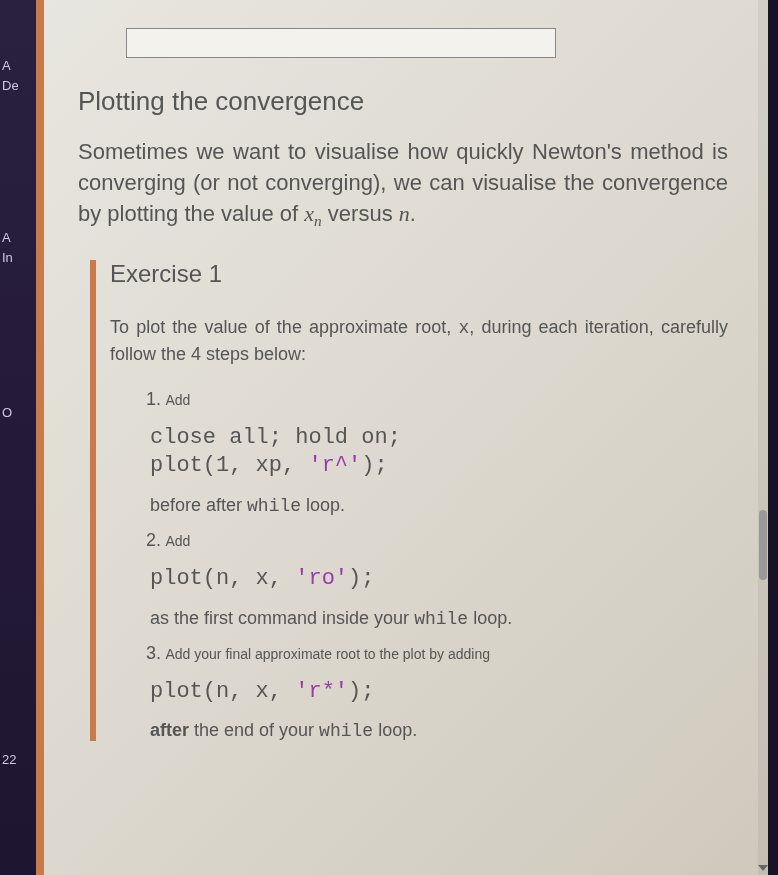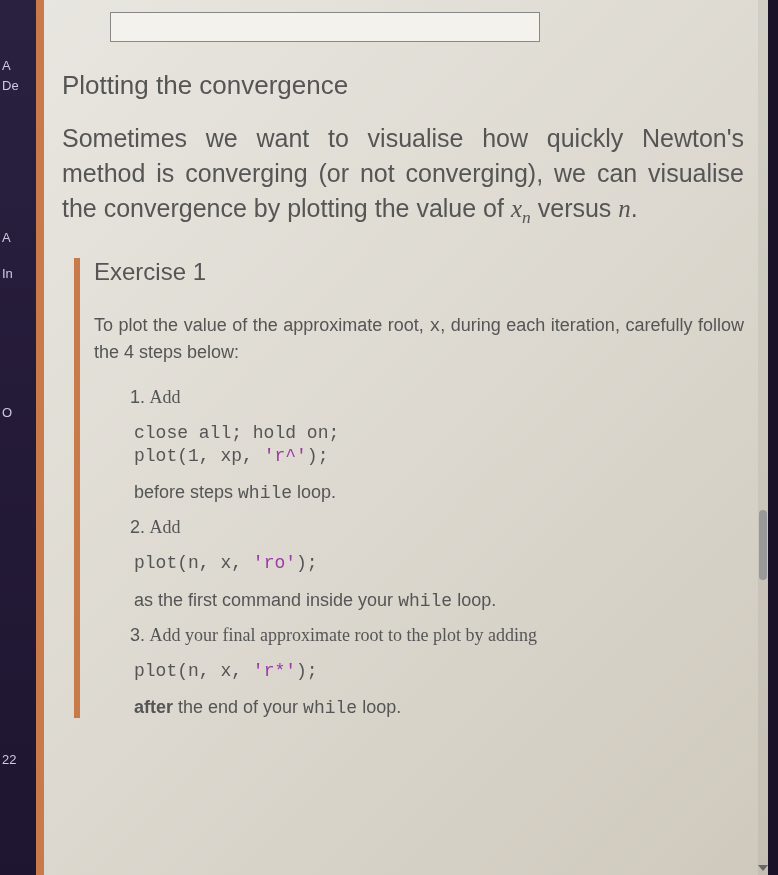--- a/index.html
+++ b/index.html
@@ -23,31 +23,31 @@
   }
   .sidebar-label {
     position: absolute;
     left: 2px;
     font-size: 13px;
     color: #d0c8e0;
   }
   .sb1 { top: 58px; }
   .sb2 { top: 78px; }
   .sb3 { top: 230px; }
-  .sb4 { top: 266px; }
+  .sb4 { top: 250px; }
   .sb5 { top: 405px; }
   .sb6 { top: 752px; }
   .page {
     position: absolute;
     left: 36px;
     top: 0;
     right: 10px;
     bottom: 0;
     background: linear-gradient(135deg, #e8e6e0 0%, #ddd9d0 50%, #cfc9bd 100%);
-    padding: 0;
+    padding: 16px;
   }
   .accent-bar {
     position: absolute;
     left: 0;
     top: 0;
     width: 8px;
     height: 100%;
     background: #c97a4a;
   }
   .content {
@@ -62,21 +62,21 @@
     margin: 0 0 28px 48px;
     width: 430px;
   }
   .section-title {
     font-size: 26px;
     font-weight: 400;
     color: #555;
     margin-bottom: 20px;
   }
   .paragraph {
-    font-size: 25px;
+    font-size: 22px;
     line-height: 1.4;
     color: #555;
     text-align: justify;
     margin-bottom: 28px;
   }
   .math-var {
     font-family: "Times New Roman", serif;
     font-style: italic;
   }
   .math-sub {
@@ -109,29 +109,28 @@
   .step {
     margin-bottom: 14px;
   }
   .step-num {
     display: inline;
     font-size: 18px;
     color: #555;
   }
   .step-text {
     display: inline;
-    font-size: 18px;
-    color: #555;
-    text-align: justify;
-    font-family: Liberation Serif, serif;
+    font-size: 14px;
+    color: #555;
+    text-align: justify;
   }
   .step-block { margin-bottom: 4px; text-align: justify;}
   .code-block {
     font-family: "Courier New", monospace;
-    font-size: 18px;
+    font-size: 22px;
     color: #555;
     margin: 14px 0 14px 4px;
     white-space: pre;
     line-height: 1.3;
   }
   .code-str { color: #9a3aa8; }
   .step-note {
     font-size: 18px;
     color: #555;
     margin: 2px 0 14px 4px;
@@ -199,21 +198,21 @@
       <ol class="step-list">
 
         <li class="step">
           <div class="step-block">
             <span class="step-num">1.</span>
             <span class="step-text">Add</span>
           </div>
           <div class="code-block"><span>close all; hold on;</span>
 <span>plot(1, xp, </span><span class="code-str">'r^'</span><span>);</span></div>
           <div class="step-note">
-            <span>before steps </span><span class="monow">while</span><span> loop.</span>
+            <span>before after </span><span class="monow">while</span><span> loop.</span>
           </div>
         </li>
 
         <li class="step">
           <div class="step-block">
             <span class="step-num">2.</span>
             <span class="step-text">Add</span>
           </div>
           <div class="code-block"><span>plot(n, x, </span><span class="code-str">'ro'</span><span>);</span></div>
           <div class="step-note">

